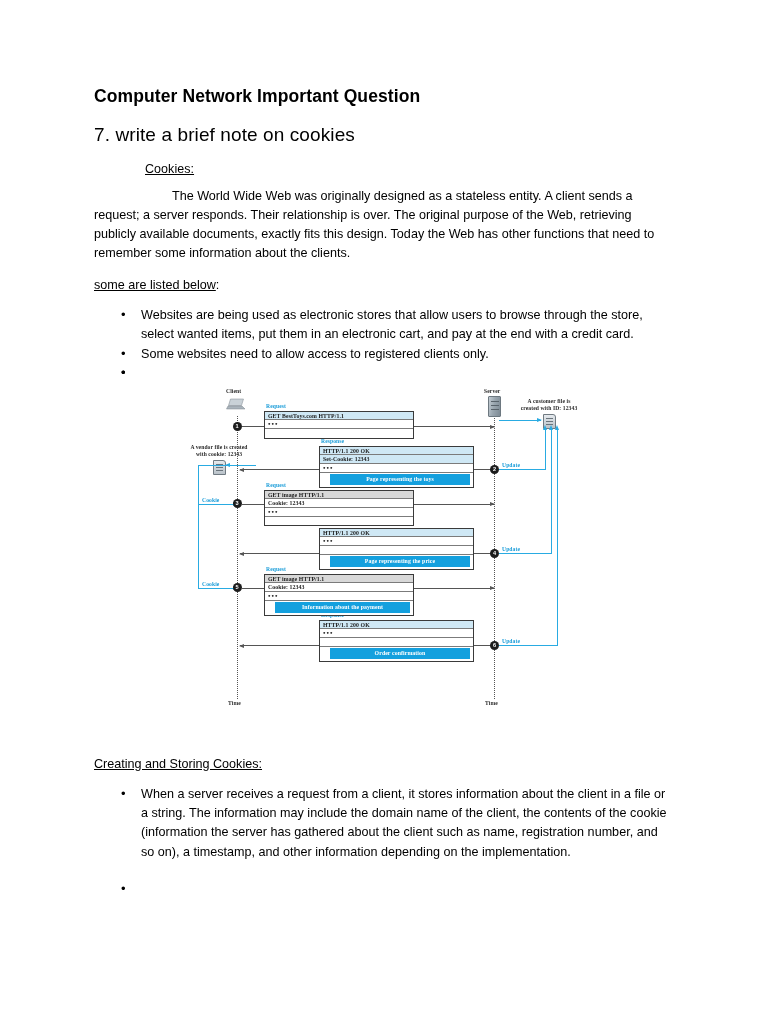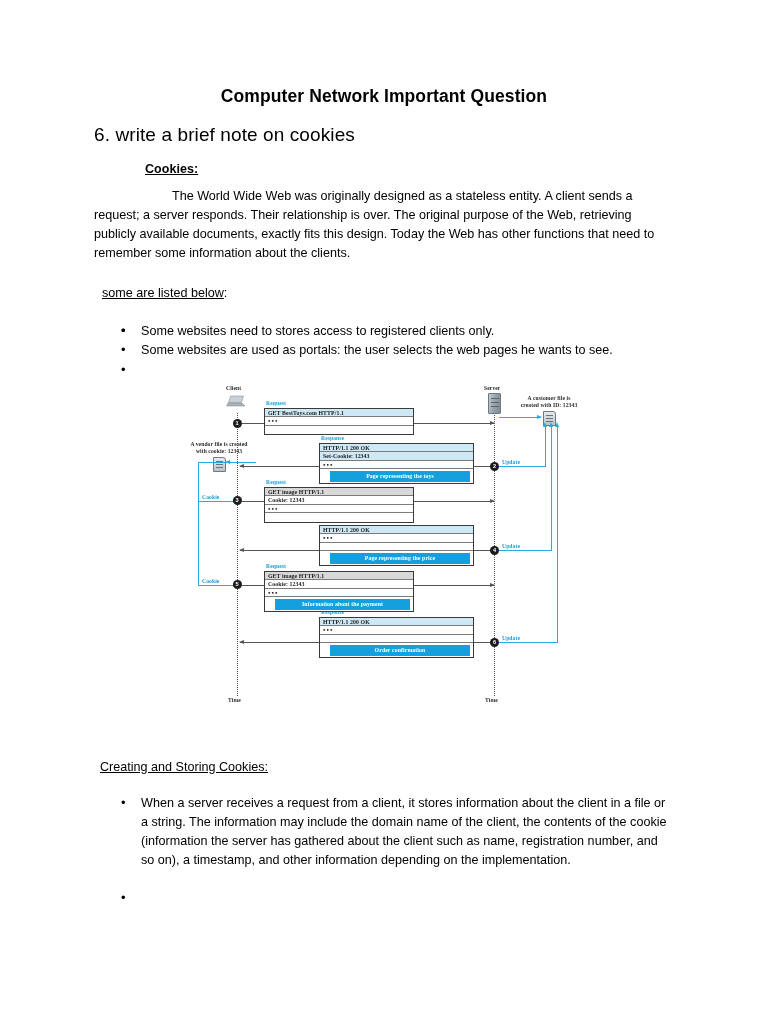--- a/index.html
+++ b/index.html
@@ -18,59 +18,58 @@
   }
   .page {
     position: relative;
     width: 768px;
     height: 1024px;
     background: #ffffff;
     box-sizing: border-box;
     padding: 0 94px;
   }
   .doc-title {
-    text-align: center;
     font-size: 17.5px;
     font-weight: bold;
     letter-spacing: 0.1px;
     margin: 0;
     padding-top: 86px;
     line-height: 1.25;
   }
   .q-heading {
     font-size: 19px;
     font-weight: normal;
     margin: 0;
     padding-top: 15px;
     line-height: 1.3;
     letter-spacing: 0.1px;
   }
   .sub-head {
     font-size: 12.5px;
-    font-weight: bold;
+    font-weight: normal;
     text-decoration: underline;
     margin: 0;
     padding-top: 14px;
     padding-left: 51px;
     letter-spacing: 0.05px;
   }
   .para {
     font-size: 12.6px;
     line-height: 1.52;
     margin: 0;
     padding-top: 11px;
     text-align: left;
   }
   .para .indent {
     display: inline-block;
     width: 78px;
   }
   .listed-below {
     font-size: 12.6px;
-    margin: 8px;
+    margin: 0;
     padding-top: 13px;
     line-height: 1.5;
   }
   .listed-below u { text-decoration: underline; }
 
   ul.bullets {
     margin: 0;
     padding: 0;
     list-style: none;
   }
@@ -88,21 +87,21 @@
     top: -1px;
     font-size: 13px;
     line-height: 1.53;
   }
   ul.bullets.spaced li { margin-bottom: 18px; }
 
   .sec-head {
     font-size: 12.6px;
     font-weight: normal;
     text-decoration: underline;
-    margin: 6px;
+    margin: 0;
     padding-top: 0px;
   }
 
   
   .figure-wrap {
     padding-top: 22px;
     display: flex;
     justify-content: center;
   }
   .figure {
@@ -272,32 +271,32 @@
     border-top: 0.9px solid #6a747c;
   }
 </style>
 </head>
 <body>
 
 <div class="page">
 
   <h1 class="doc-title">Computer Network Important Question</h1>
 
-  <h2 class="q-heading">6. write a brief note on cookies</h2>
+  <h2 class="q-heading">7. write a brief note on cookies</h2>
 
   <div class="sub-head">Cookies:</div>
 
   <p class="para"><span class="indent"></span><span>The World Wide Web was originally designed as a stateless entity. A client sends a request; a server responds. Their relationship is over. The original purpose of the Web, retrieving publicly available documents, exactly fits this design. Today the Web has other functions that need to remember some information about the clients.</span></p>
 
   <p class="listed-below"><u>some are listed below</u><span>:</span></p>
 
   <ul class="bullets first">
+    <li><span class="dot">•</span><span>Websites are being used as electronic stores that allow users to browse through the store, select wanted items, put them in an electronic cart, and pay at the end with a credit card.</span></li>
+    <li><span class="dot">•</span><span>Some websites need to allow access to registered clients only.</span></li>
     <li><span class="dot">•</span></li>
-    <li><span class="dot">•</span><span>Some websites need to stores access to registered clients only.</span></li>
-    <li><span class="dot">•</span><span>Some websites are used as portals: the user selects the web pages he wants to see.</span></li>
     <li><span class="dot">•</span></li>
   </ul>
 
   <div class="figure-wrap">
     <div class="figure">
 
       <div class="lifeline" style="left:53px; top:30px; height:283px;"></div>
       <div class="lifeline" style="left:310px; top:30px; height:283px;"></div>
 
       <div class="fig-lbl" style="left:42px; top:2px;">Client</div>

